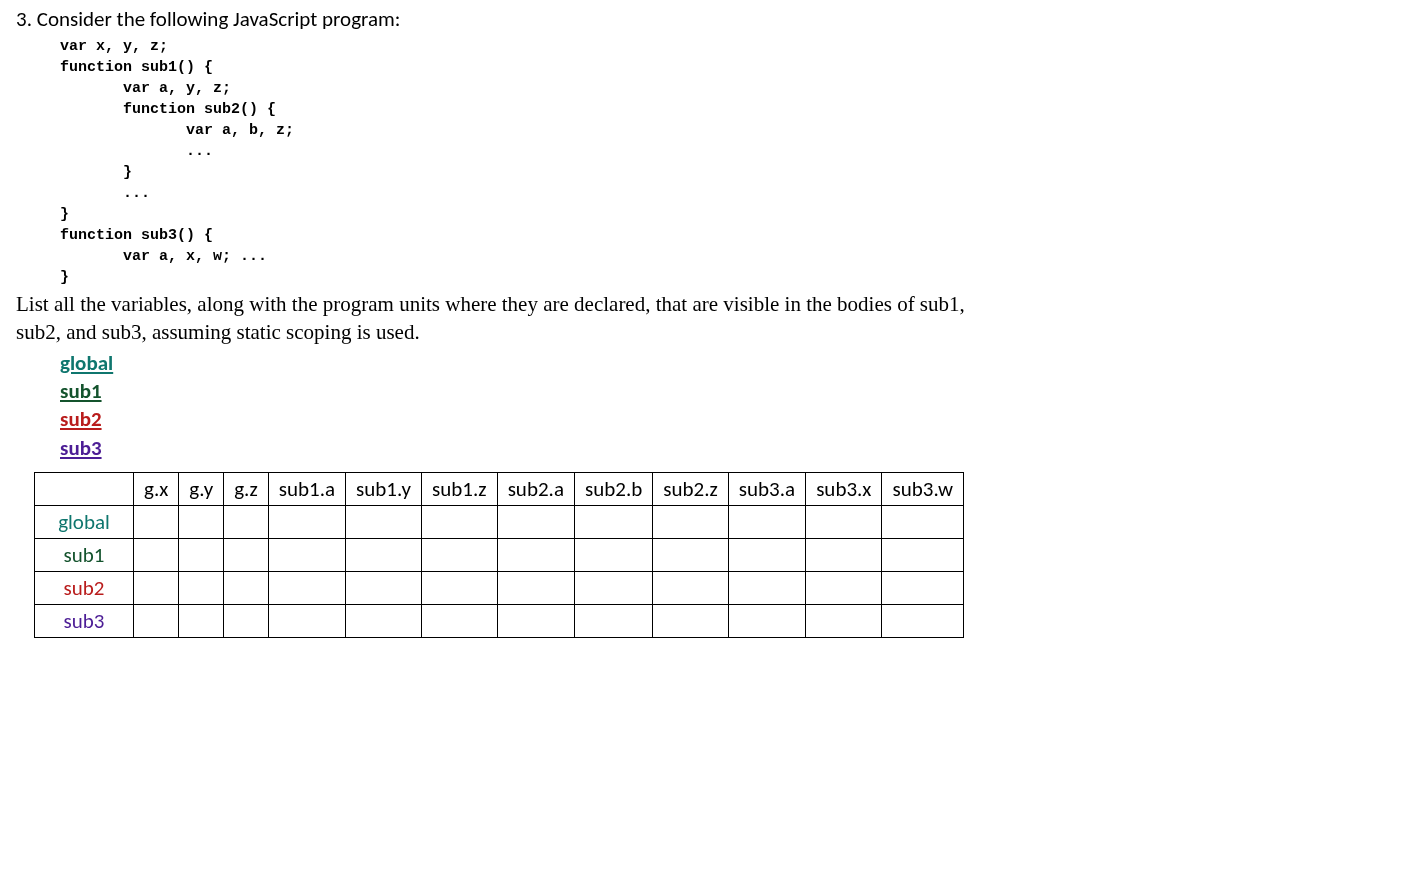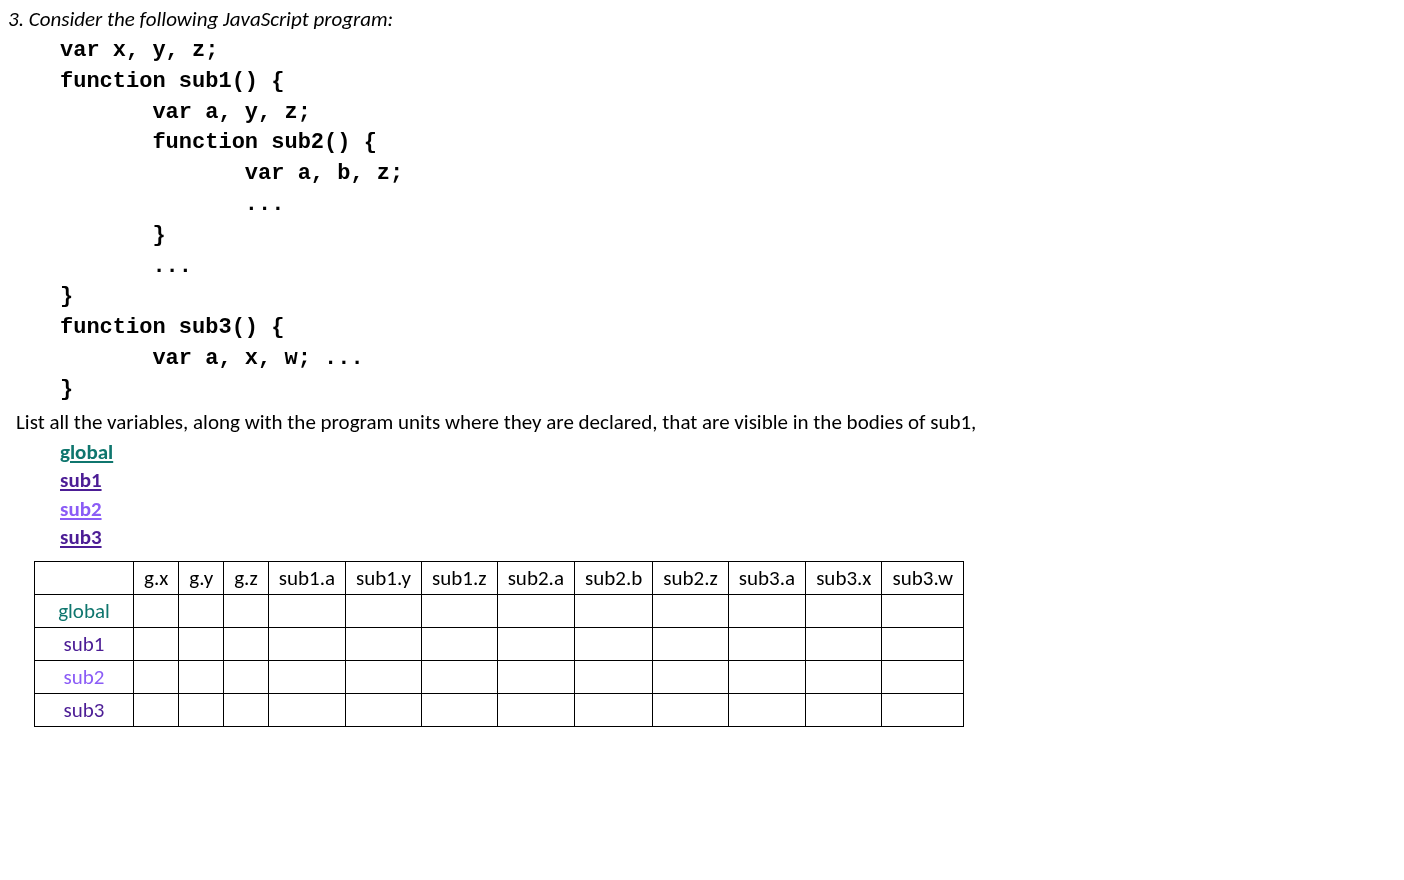--- a/index.html
+++ b/index.html
@@ -11,34 +11,34 @@
     background: #fff;
     width: 1404px;
     height: 880px;
     overflow: hidden;
   }
   .page {
     padding: 6px 0 0 0;
   }
   .question-line {
     margin: 0 0 4px 0;
-    padding-left: 8px;
-    font-style: italic;
+    padding-left: 16px;
   }
   .code-block {
     font-family: "Courier New", Courier, monospace;
-    font-size: 22px;
+    font-size: 15px;
     line-height: 1.4;
     white-space: pre;
     margin: 2px 0 0 60px;
     font-weight: bold;
   }
   .followup {
     margin: 2px 0 0 16px;
     line-height: 1.35;
+    font-family: Liberation Serif, serif;
   }
   .scope-list {
     margin: 2px 0 10px 60px;
   }
   .scope-list div {
     font-weight: bold;
     text-decoration: underline;
     line-height: 1.35;
   }
   .table-wrap {
@@ -56,22 +56,22 @@
     height: 28px;
   }
   th.rowhead, td.rowhead {
     text-align: center;
     min-width: 78px;
   }
   th.colhead {
     font-weight: normal;
   }
   .c-black { color: #0f766e; }
-  .c-red   { color: #4c1d95; }
-  .c-blue  { color: #8b5cf6; }
+  .c-red   { color: #14532d; }
+  .c-blue  { color: #b91c1c; }
   .c-green { color: #4c1d95; }
   .corner {
     min-width: 78px;
   }
 </style>
 </head>
 <body>
 
 <div class="page">
 
@@ -87,20 +87,21 @@
 <span>              ...</span>
 <span>       }</span>
 <span>       ...</span>
 <span>}</span>
 <span>function sub3() {</span>
 <span>       var a, x, w; ...</span>
 <span>}</span></div>
 
   <div class="followup">
     <span>List all the variables, along with the program units where they are declared, that are visible in the bodies of sub1,</span><br>
+    <span>sub2, and sub3, assuming static scoping is used.</span>
   </div>
 
   <div class="scope-list">
     <div class="c-black">global</div>
     <div class="c-red">sub1</div>
     <div class="c-blue">sub2</div>
     <div class="c-green">sub3</div>
   </div>
 
   <div class="table-wrap">

